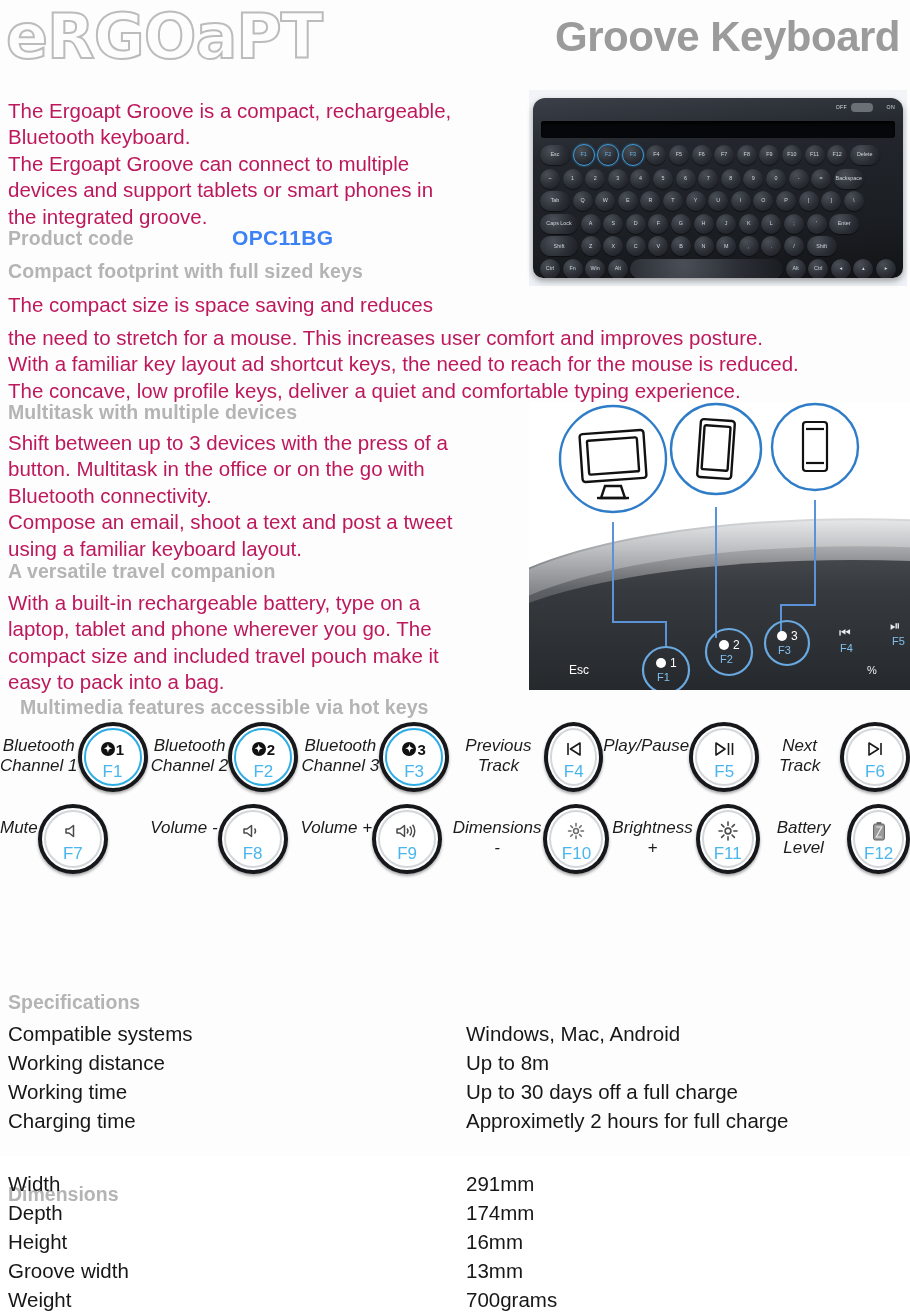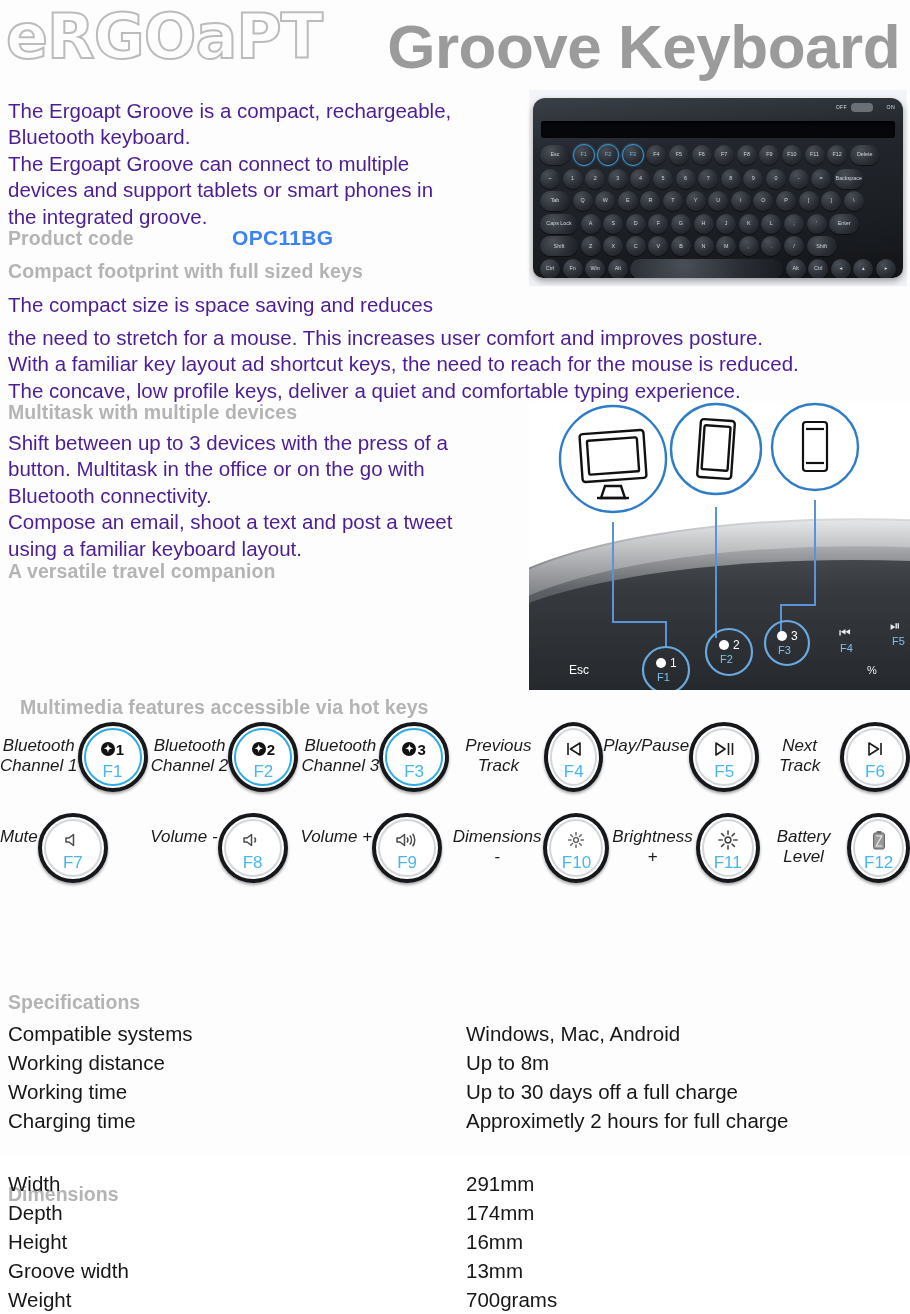--- a/index.html
+++ b/index.html
@@ -33,33 +33,33 @@
     color: transparent;
     -webkit-text-stroke: 2px #bcbcbc;
     font-family: "DejaVu Sans", sans-serif;
     line-height: 1;
     user-select: none;
   }
   .page-title {
     position: absolute;
     right: 10px;
     top: 16px;
-    font-size: 62px;
+    font-size: 42px;
     font-weight: bold;
     color: #9b9b9b;
     letter-spacing: -0.5px;
     line-height: 1;
   }
 
   
   .para {
     position: absolute;
     font-size: 20.5px;
     line-height: 1.29;
-    color: #4c1d95;
+    color: #be185d;
   }
   .heading {
     position: absolute;
     font-size: 19.5px;
     font-weight: bold;
     color: #b4b4b4;
     letter-spacing: 0.1px;
   }
   .prodcode-val {
     position: absolute;
@@ -268,20 +268,24 @@
   <div class="para" style="left:8px; top:292px; width:500px;">The compact size is space saving and reduces</div>
 
   <div class="heading" style="left:8px; top:401px;">Multitask with multiple devices</div>
   <div class="para" style="left:8px; top:430px; width:500px; white-space:pre-line;">Shift between up to 3 devices with the press of a
 button. Multitask in the office or on the go with
 Bluetooth connectivity.
 Compose an email, shoot a text and post a tweet
 using a familiar keyboard layout.</div>
 
   <div class="heading" style="left:8px; top:560px;">A versatile travel companion</div>
+  <div class="para" style="left:8px; top:590px; width:500px; white-space:pre-line;">With a built-in rechargeable battery, type on a
+laptop, tablet and phone wherever you go. The
+compact size and included travel pouch make it
+easy to pack into a bag.</div>
 
   <div class="heading" style="left:20px; top:696px;">Multimedia features accessible via hot keys</div>
 
   <div class="kb-photo">
     <div class="kb-body">
       <div class="kb-groove"></div>
       <div class="kb-switch"></div>
       <div class="kb-sw-label" style="right:56px;">OFF</div>
       <div class="kb-sw-label" style="right:8px;">ON</div>
 
@@ -693,21 +697,21 @@
                   <path d="M4 2 L13.5 8 L4 14 Z"></path>
                   <path d="M16 2 V14"></path>
                 </g>
               </svg>
           </div>
           <div class="key-fn">F6</div>
         </div>
       </div>
     </div>
 
-    <div class="keys-row" style="margin-top:21px;align-items:flex-end;">
+    <div class="keys-row" style="margin-top:12px;align-items:flex-end;">
       <div class="key-cell">
         <div class="key-label">Mute</div>
         <div class="key-circle">
           <div class="inner-ring"></div>
           <div class="key-glyph">
             <svg width="20" height="16" viewBox="0 0 20 16">
                 <path d="M3 6 H6 L10.5 2.5 V13.5 L6 10 H3 Z" fill="none" stroke="#4a4a4a" stroke-width="1.5" stroke-linejoin="round"></path>
               </svg>
           </div>
           <div class="key-fn">F7</div>

